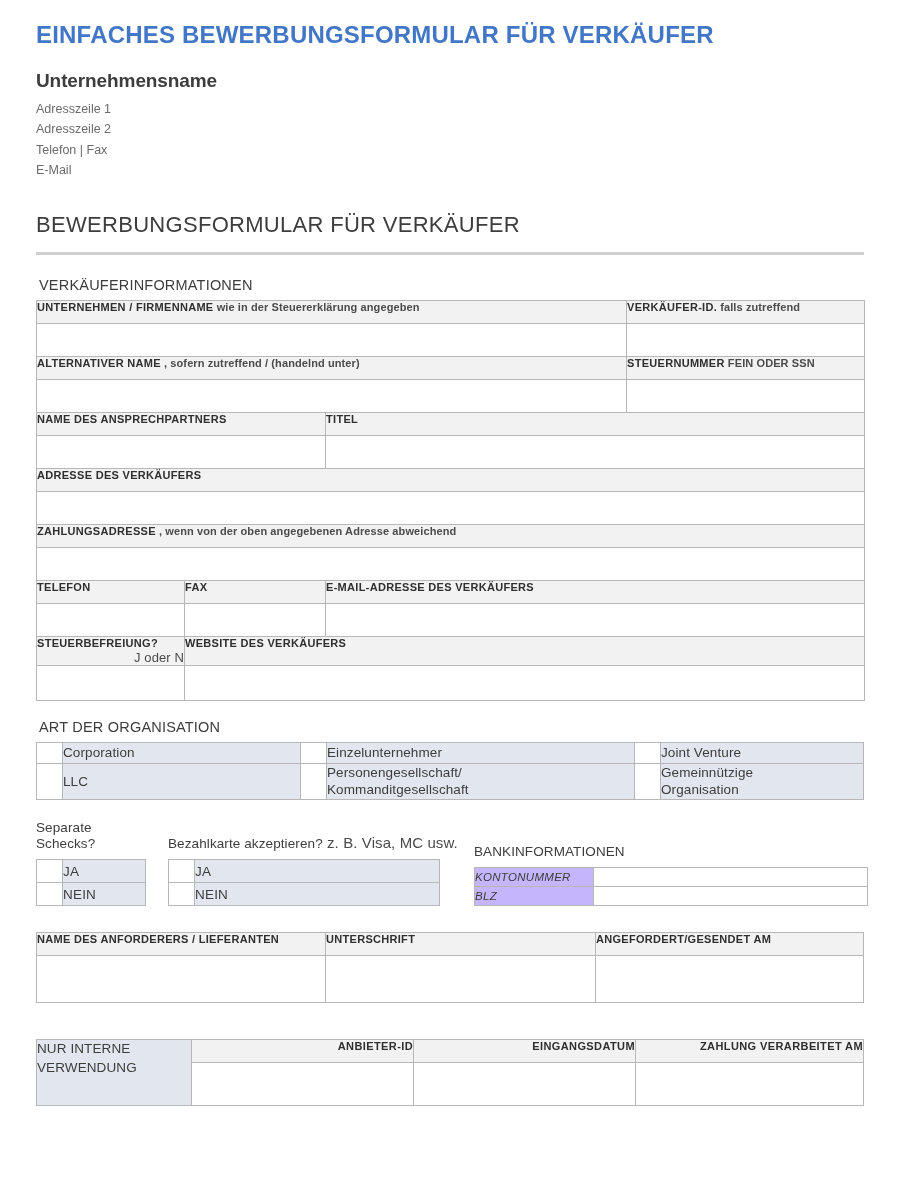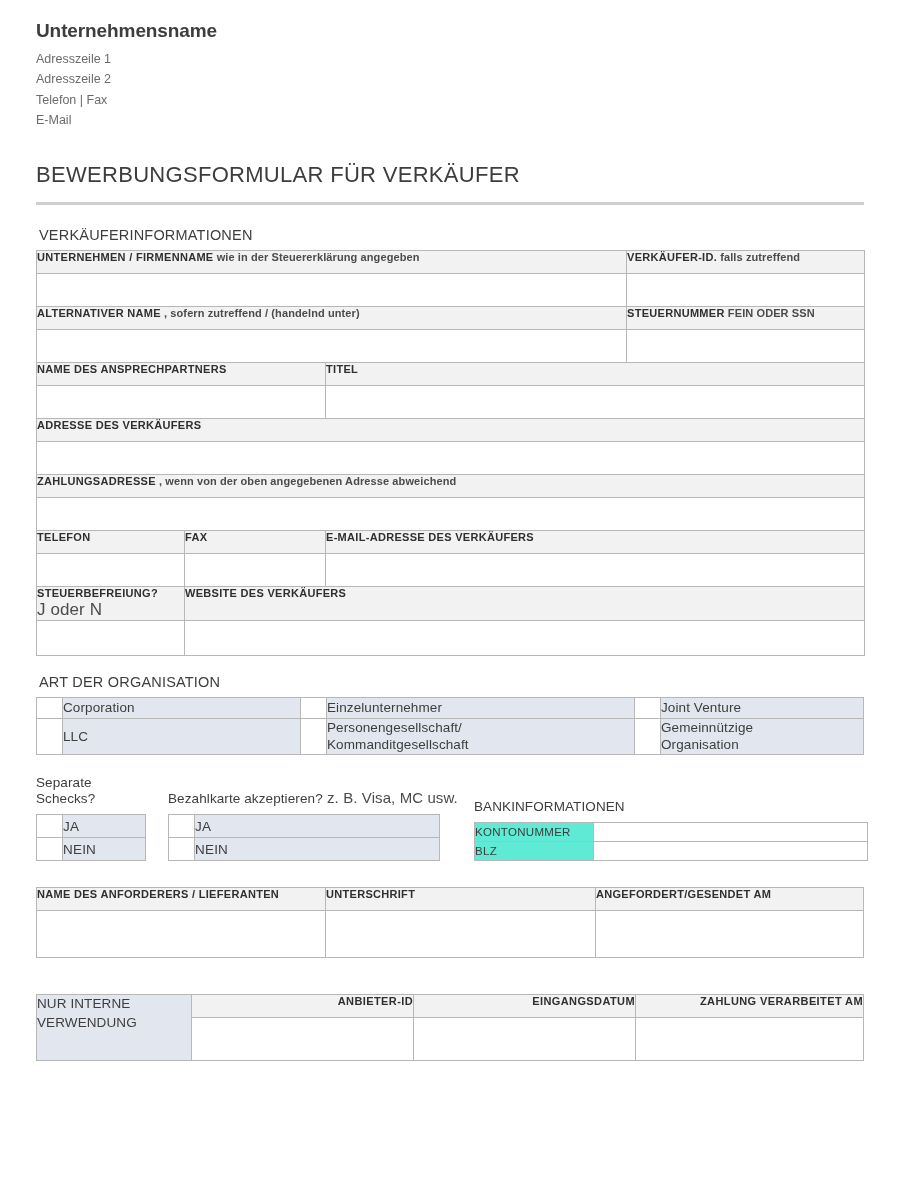--- a/index.html
+++ b/index.html
@@ -110,24 +110,25 @@
     letter-spacing: 0.3px;
   }
   td.hdr .light {
     font-weight: bold;
     color: #4b4b4b;
     letter-spacing: 0.1px;
   }
   td.hdr .sub2 {
     display: block;
     font-weight: normal;
-    font-size: 17px;
+    font-size: 13px;
     color: #4b4b4b;
     letter-spacing: 0.1px;
     padding-top: 1px;
+    text-align: right;
   }
   td.entry {
     background: #ffffff;
     height: 32px;
   }
   td.entry.tall { height: 34px; }
 
   
   table.org { width: 100%; border-collapse: collapse; table-layout: fixed; }
   table.org td { border: 1px solid #b7b7b7; padding: 0; }
@@ -173,27 +174,28 @@
     background: #e2e7ef;
     font-size: 13.5px;
     color: #3d3d3d;
     padding: 4px 10px 4px 11px;
     height: 22px;
     letter-spacing: 0.2px;
   }
   table.bank { border-collapse: collapse; table-layout: fixed; }
   table.bank td { border: 1px solid #b7b7b7; padding: 0; }
   td.bank-label {
-    background: #5eead4;
+    background: #c4b5fd;
     font-size: 11.5px;
     color: #3d3d3d;
     padding: 6px 8px 5px 9px;
     height: 18px;
     letter-spacing: 0.3px;
     white-space: nowrap;
+    font-style: italic;
   }
   td.bank-val { background: #ffffff; }
 
   
   .req-wrap { margin-top: 26px; border-radius: 8px; }
   td.hdr.centered {
     text-align: right;
     font-weight: bold;
     letter-spacing: 0.4px;
     font-size: 11px;
@@ -207,20 +209,21 @@
     vertical-align: middle;
     letter-spacing: 0.1px;
   }
   .internal-wrap { margin-top: 36px; }
 </style>
 </head>
 <body>
 
 <div class="page">
 
+  <h1 class="main-title">EINFACHES BEWERBUNGSFORMULAR FÜR VERKÄUFER</h1>
 
   <div class="header-block">
     <div>
       <div class="company-name">Unternehmensname</div>
       <div class="addr-line">Adresszeile 1</div>
       <div class="addr-line">Adresszeile 2</div>
       <div class="addr-line">Telefon | Fax</div>
       <div class="addr-line">E-Mail</div>
     </div>
   </div>

